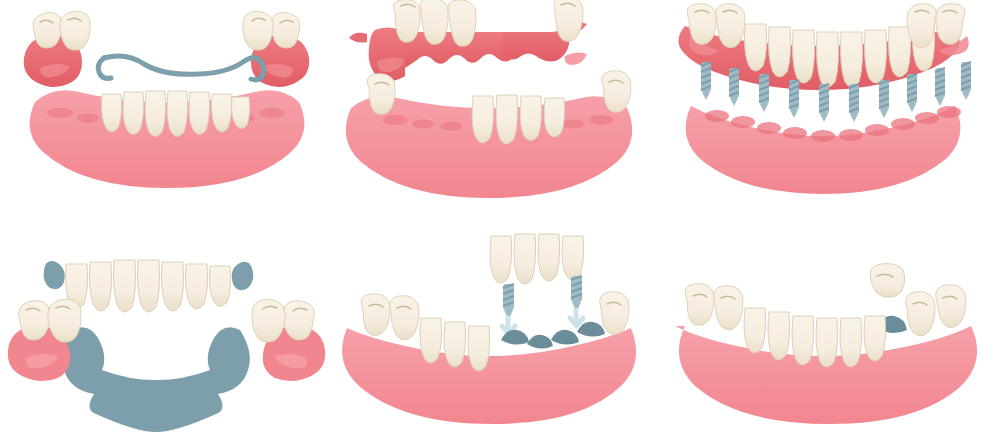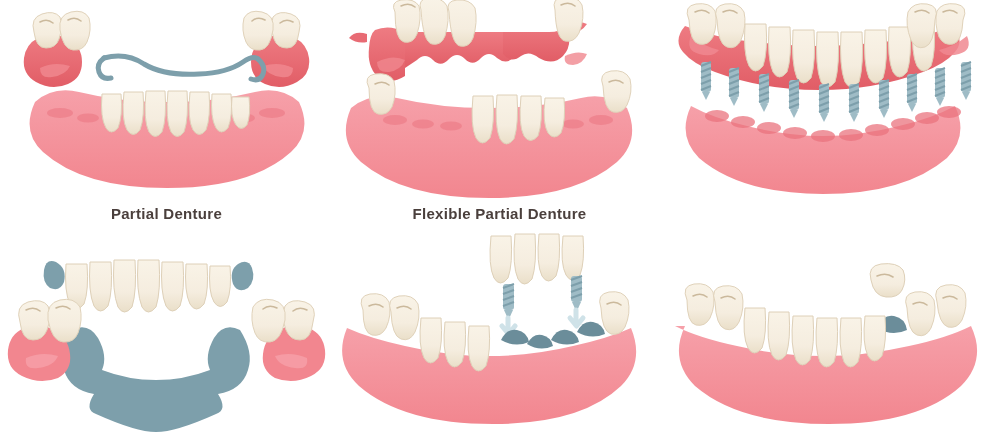--- a/index.html
+++ b/index.html
@@ -113,21 +113,20 @@
       <g>
         <path d="M102 94 q-2 24 4 34 q5 8 12 0 q5 -12 3 -34 z" fill="url(#toothG)" stroke="#ded0b8" stroke-width="1"></path>
         <path d="M124 92 q-3 27 3 38 q6 9 13 0 q5 -13 3 -38 z" fill="url(#toothG)" stroke="#ded0b8" stroke-width="1"></path>
         <path d="M146 91 q-3 29 3 41 q6 9 13 0 q5 -14 3 -41 z" fill="url(#toothG)" stroke="#ded0b8" stroke-width="1"></path>
         <path d="M168 91 q-3 29 3 41 q6 9 13 0 q5 -14 3 -41 z" fill="url(#toothG)" stroke="#ded0b8" stroke-width="1"></path>
         <path d="M190 92 q-3 27 3 38 q6 9 13 0 q5 -13 3 -38 z" fill="url(#toothG)" stroke="#ded0b8" stroke-width="1"></path>
         <path d="M212 94 q-2 24 4 34 q5 8 12 0 q5 -12 3 -34 z" fill="url(#toothG)" stroke="#ded0b8" stroke-width="1"></path>
         <path d="M232 97 q-2 20 4 28 q5 7 11 0 q4 -10 2 -28 z" fill="url(#toothG)" stroke="#ded0b8" stroke-width="1"></path>
       </g>
     </svg>
-    <div class="caption cap-row1">Partial Denture</div>
   </div>
 
   <div class="panel p2">
     <svg class="art" viewBox="0 0 333 222">
 
       <g>
         <path d="M42 30 q14 -6 30 2 l0 44 q-16 10 -28 0 q-10 -10 -8 -28 q1 -14 6 -18 z" fill="url(#gumDenG)"></path>
         <path d="M34 34 q-12 -4 -18 4 q8 6 18 4 z" fill="#e86b74"></path>
         <path d="M72 32 l98 0 q10 0 12 8 l0 16 q-8 10 -18 2 q-8 -8 -16 0 q-8 9 -16 1 q-8 -8 -16 0 q-8 9 -16 1 q-8 -8 -16 0 l-12 8 z" fill="url(#gumDenG)"></path>
         <path d="M170 32 l46 0 q12 0 16 -6 q10 -8 22 -2 q-6 9 -18 10 q2 14 -6 22 q-10 10 -24 2 q-10 -8 -18 -2 q-10 8 -18 -2 z" fill="url(#gumDenG)"></path>
@@ -157,21 +156,20 @@
         <path d="M36 88 q-6 -12 6 -14 q14 -2 19 7 q3 13 -2 26 q-5 9 -14 7 q-9 -2 -9 -26 z" fill="url(#toothG)" stroke="#e0d2ba" stroke-width="1"></path>
         <path d="M42 84 q8 -4 14 1" stroke="#cbb99c" stroke-width="1.6" fill="none" stroke-linecap="round"></path>
         <path d="M140 96 q-3 30 3 42 q6 10 14 0 q5 -14 3 -42 z" fill="url(#toothG)" stroke="#ded0b8" stroke-width="1"></path>
         <path d="M164 95 q-3 31 3 44 q6 10 14 0 q5 -15 3 -44 z" fill="url(#toothG)" stroke="#ded0b8" stroke-width="1"></path>
         <path d="M188 96 q-3 29 3 40 q6 9 14 0 q5 -14 3 -40 z" fill="url(#toothG)" stroke="#ded0b8" stroke-width="1"></path>
         <path d="M212 98 q-3 25 3 35 q6 8 13 0 q5 -12 3 -35 z" fill="url(#toothG)" stroke="#ded0b8" stroke-width="1"></path>
         <path d="M270 86 q-5 -13 8 -15 q14 -2 19 8 q3 13 -3 26 q-5 9 -14 7 q-9 -2 -10 -26 z" fill="url(#toothG)" stroke="#e0d2ba" stroke-width="1"></path>
         <path d="M276 82 q8 -4 14 1" stroke="#cbb99c" stroke-width="1.6" fill="none" stroke-linecap="round"></path>
       </g>
     </svg>
-    <div class="caption cap-row1">Flexible Partial Denture</div>
   </div>
 
   <div class="panel p3">
     <svg class="art" viewBox="0 0 333 222">
 
       <g>
         <path d="M18 26 q-12 14 -2 26 q10 12 32 20 q48 18 104 18 q56 0 104 -18 q22 -8 32 -20 q10 -12 -2 -26 q-30 12 -70 16 q-38 4 -64 4 q-26 0 -64 -4 q-40 -4 -70 -16 z" fill="url(#gumDenG)"></path>
         <path d="M24 36 q12 10 28 14 q-6 8 -20 4 q-14 -4 -8 -18 z" fill="#f08890" opacity="0.85"></path>
         <path d="M300 36 q-12 10 -28 14 q6 8 20 4 q14 -4 8 -18 z" fill="#f08890" opacity="0.85"></path>
       </g>

